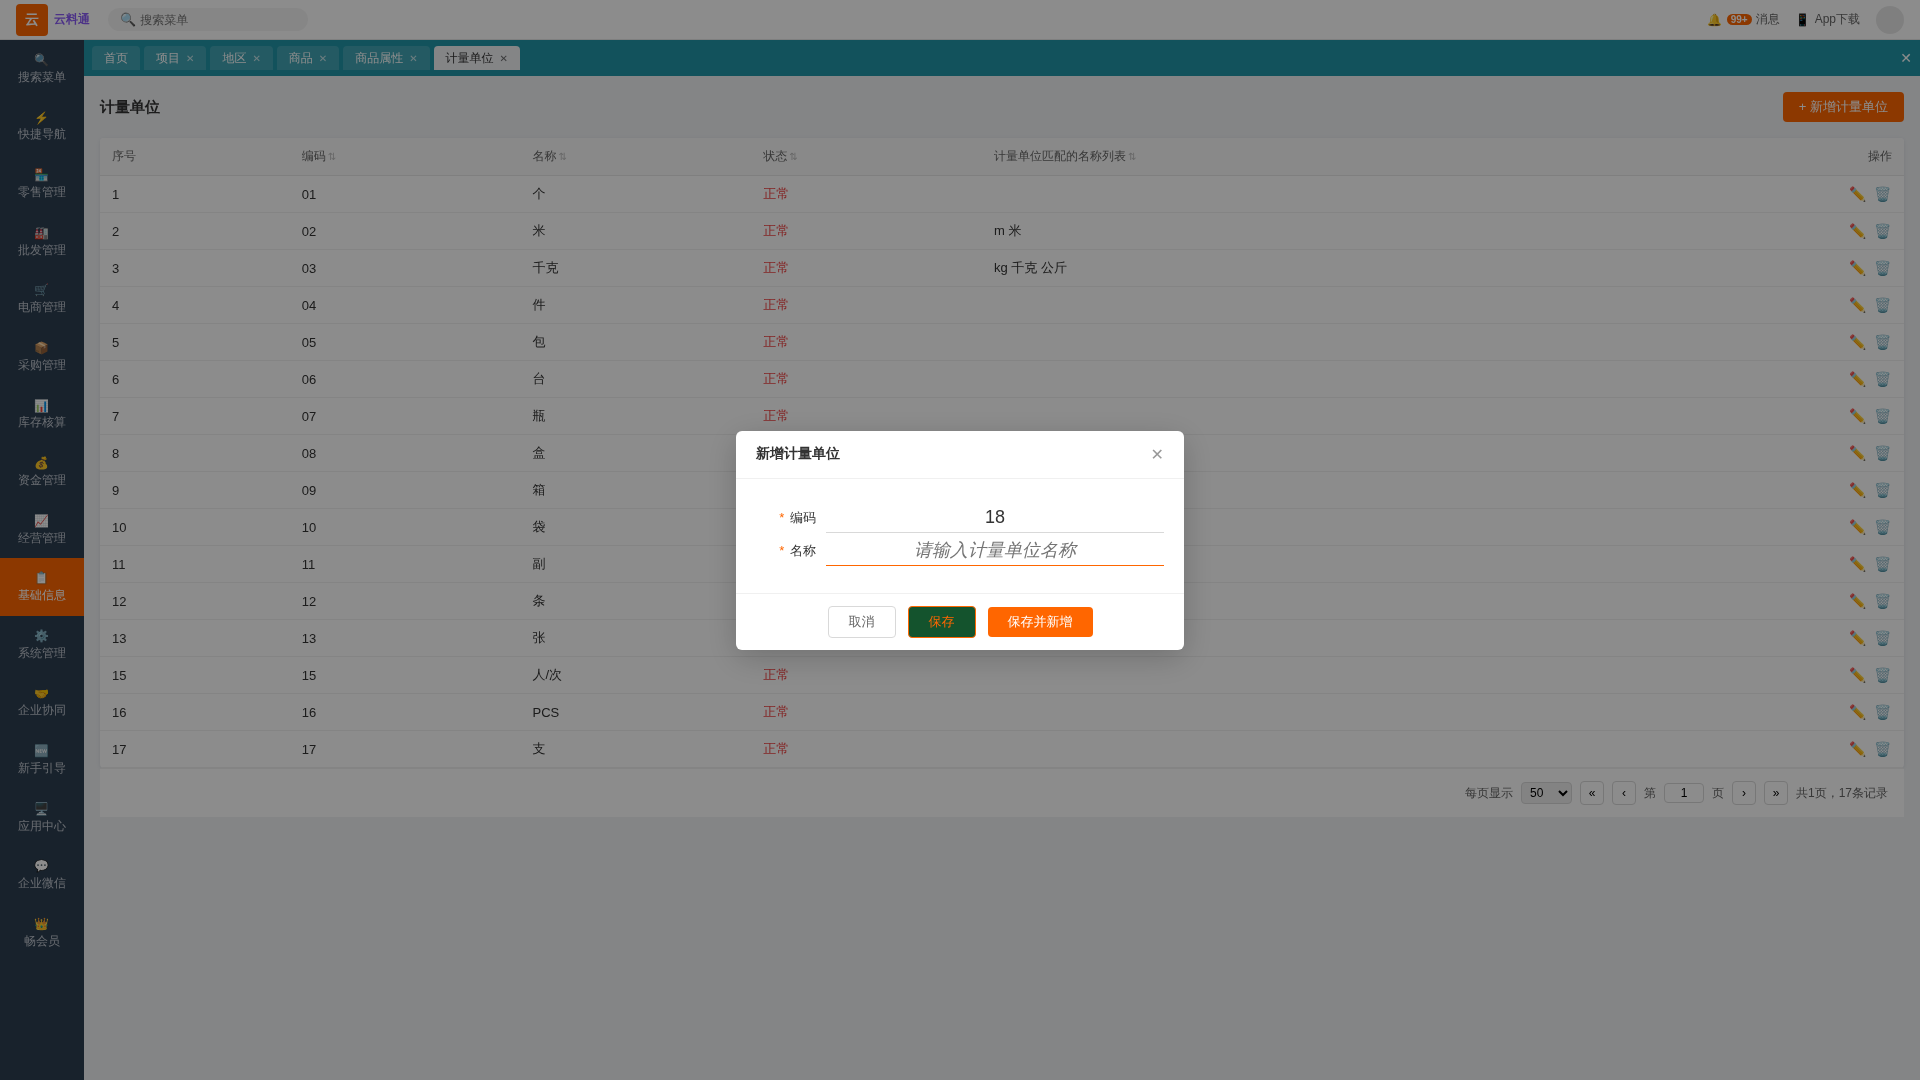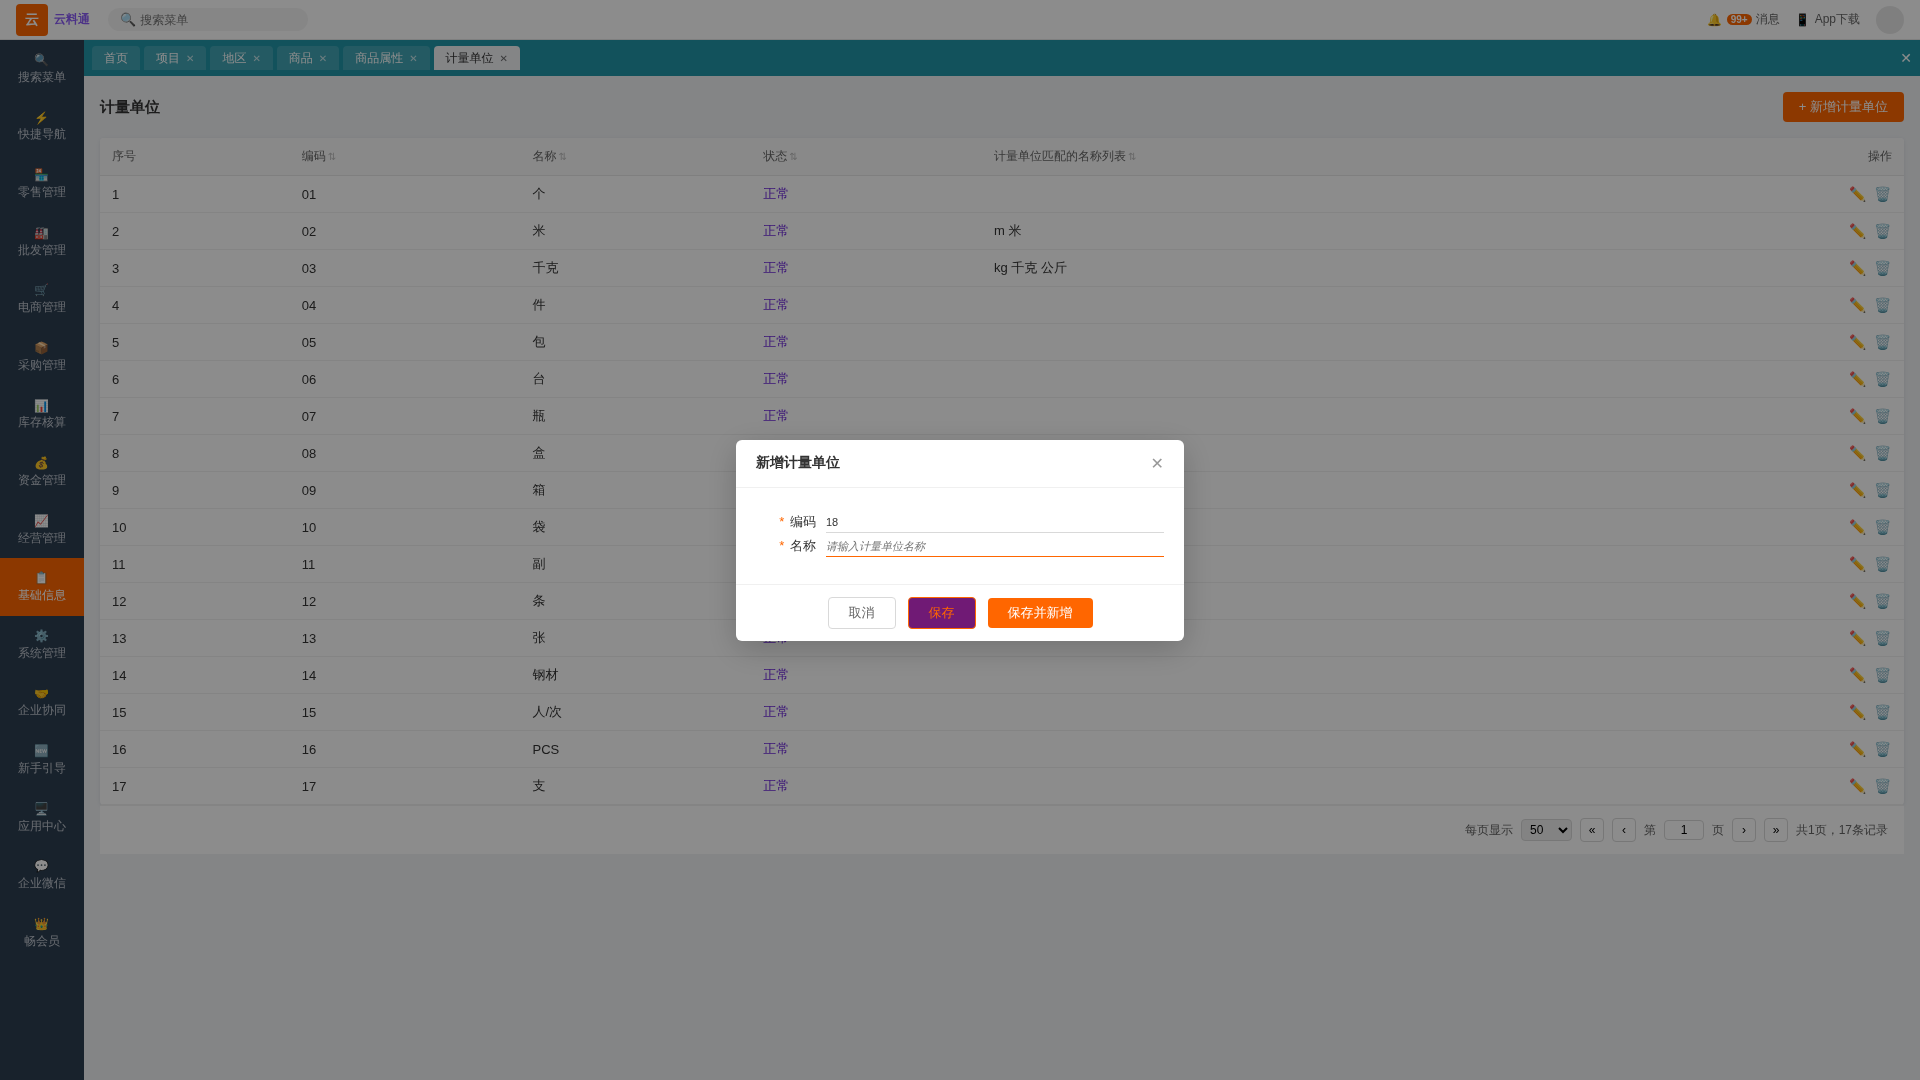--- a/index.html
+++ b/index.html
@@ -40,46 +40,46 @@
 
     
     .page-header { display: flex; align-items: center; justify-content: space-between; margin-bottom: 16px; }
     .page-title { font-size: 15px; font-weight: bold; color: #333; }
     .btn-add { background: #f60; color: #fff; border: none; border-radius: 4px; padding: 6px 16px; cursor: pointer; font-size: 13px; }
 
     
     .data-table { width: 100%; border-collapse: collapse; background: #fff; border-radius: 4px; overflow: hidden; box-shadow: 0 1px 4px rgba(0,0,0,0.08); }
     .data-table th { background: #fafafa; border-bottom: 1px solid #e8e8e8; padding: 10px 12px; text-align: left; font-weight: 500; color: #666; font-size: 12px; white-space: nowrap; }
     .data-table td { border-bottom: 1px solid #f0f0f0; padding: 9px 12px; font-size: 13px; color: #333; }
-    .status-normal { color: #6d28d9; }
+    .status-normal { color: #ef4444; }
     .action-icons { display: flex; gap: 8px; align-items: center; }
     .action-icon { cursor: pointer; color: #999; font-size: 14px; }
     .sort-icon { font-size: 10px; color: #bbb; margin-left: 2px; }
 
     
     .pagination { display: flex; align-items: center; justify-content: flex-end; padding: 12px 16px; background: #fff; border-top: 1px solid #f0f0f0; gap: 8px; font-size: 12px; color: #666; }
     .page-select { border: 1px solid #d9d9d9; border-radius: 4px; padding: 2px 4px; font-size: 12px; }
     .page-btn { width: 24px; height: 24px; border: 1px solid #d9d9d9; border-radius: 4px; background: #fff; cursor: pointer; display: flex; align-items: center; justify-content: center; font-size: 12px; }
     .page-input { width: 40px; border: 1px solid #d9d9d9; border-radius: 4px; text-align: center; padding: 2px 4px; font-size: 12px; }
 
     
     .modal-overlay { position: fixed; top: 0; left: 0; right: 0; bottom: 0; background: rgba(0,0,0,0.45); z-index: 1000; display: flex; align-items: center; justify-content: center; }
     .modal { background: #fff; border-radius: 6px; width: 448px; box-shadow: 0 8px 32px rgba(0,0,0,0.2); }
     .modal-header { padding: 14px 20px; border-bottom: 1px solid #f0f0f0; display: flex; align-items: center; justify-content: space-between; }
     .modal-title { font-size: 14px; font-weight: bold; color: #333; }
     .modal-close { cursor: pointer; color: #999; font-size: 16px; }
     .modal-body { padding: 24px 20px; }
     .form-row { display: flex; align-items: center; margin-bottom: 3px; }
     .form-label { width: 60px; text-align: right; margin-right: 10px; font-size: 13px; color: #333; }
     .required-mark { color: #f60; margin-right: 2px; }
-    .form-input { flex: 1; border: none; border-bottom: 1px solid #d9d9d9; padding: 4px 0; font-size: 11px; outline: none; color: #333; }
+    .form-input { flex: 1; border: none; border-bottom: 1px solid #d9d9d9; padding: 4px 0; font-size: 18px; outline: none; color: #333; text-align: center; }
     .form-input.active-border { border-bottom-color: #f60; font-style: italic; }
     .modal-footer { padding: 12px 20px; display: flex; align-items: center; justify-content: center; gap: 12px; border-top: 1px solid #f0f0f0; }
     .btn-cancel { border: 1px solid #d9d9d9; background: #fff; color: #666; border-radius: 4px; padding: 6px 20px; cursor: pointer; font-size: 13px; }
-    .btn-save { border: none; background: #701a75; color: #f60; border: 1px solid #f60; border-radius: 4px; padding: 6px 20px; cursor: pointer; font-size: 13px; }
+    .btn-save { border: none; background: #14532d; color: #f60; border: 1px solid #f60; border-radius: 4px; padding: 6px 20px; cursor: pointer; font-size: 13px; }
     .btn-save-new { border: none; background: #f60; color: #fff; border-radius: 4px; padding: 6px 20px; cursor: pointer; font-size: 13px; }
   </style>
 </head>
 <body>
 
 <div class="topbar">
   <div class="topbar-left">
     <div class="logo-area">
       <div class="logo-icon">云</div>
       <span class="logo-text">云料通</span>
@@ -383,33 +383,20 @@
       <td><span class="status-normal">正常</span></td>
       <td></td>
       <td style="text-align:right;">
         <div class="action-icons" style="justify-content:flex-end;">
           <span class="action-icon" title="编辑">✏️</span>
           <span class="action-icon" title="删除">🗑️</span>
         </div>
       </td>
     </tr>
             <tr>
-      <td>14</td>
-      <td>14</td>
-      <td>钢材</td>
-      <td><span class="status-normal">正常</span></td>
-      <td></td>
-      <td style="text-align:right;">
-        <div class="action-icons" style="justify-content:flex-end;">
-          <span class="action-icon" title="编辑">✏️</span>
-          <span class="action-icon" title="删除">🗑️</span>
-        </div>
-      </td>
-    </tr>
-            <tr>
       <td>15</td>
       <td>15</td>
       <td>人/次</td>
       <td><span class="status-normal">正常</span></td>
       <td></td>
       <td style="text-align:right;">
         <div class="action-icons" style="justify-content:flex-end;">
           <span class="action-icon" title="编辑">✏️</span>
           <span class="action-icon" title="删除">🗑️</span>
         </div>

